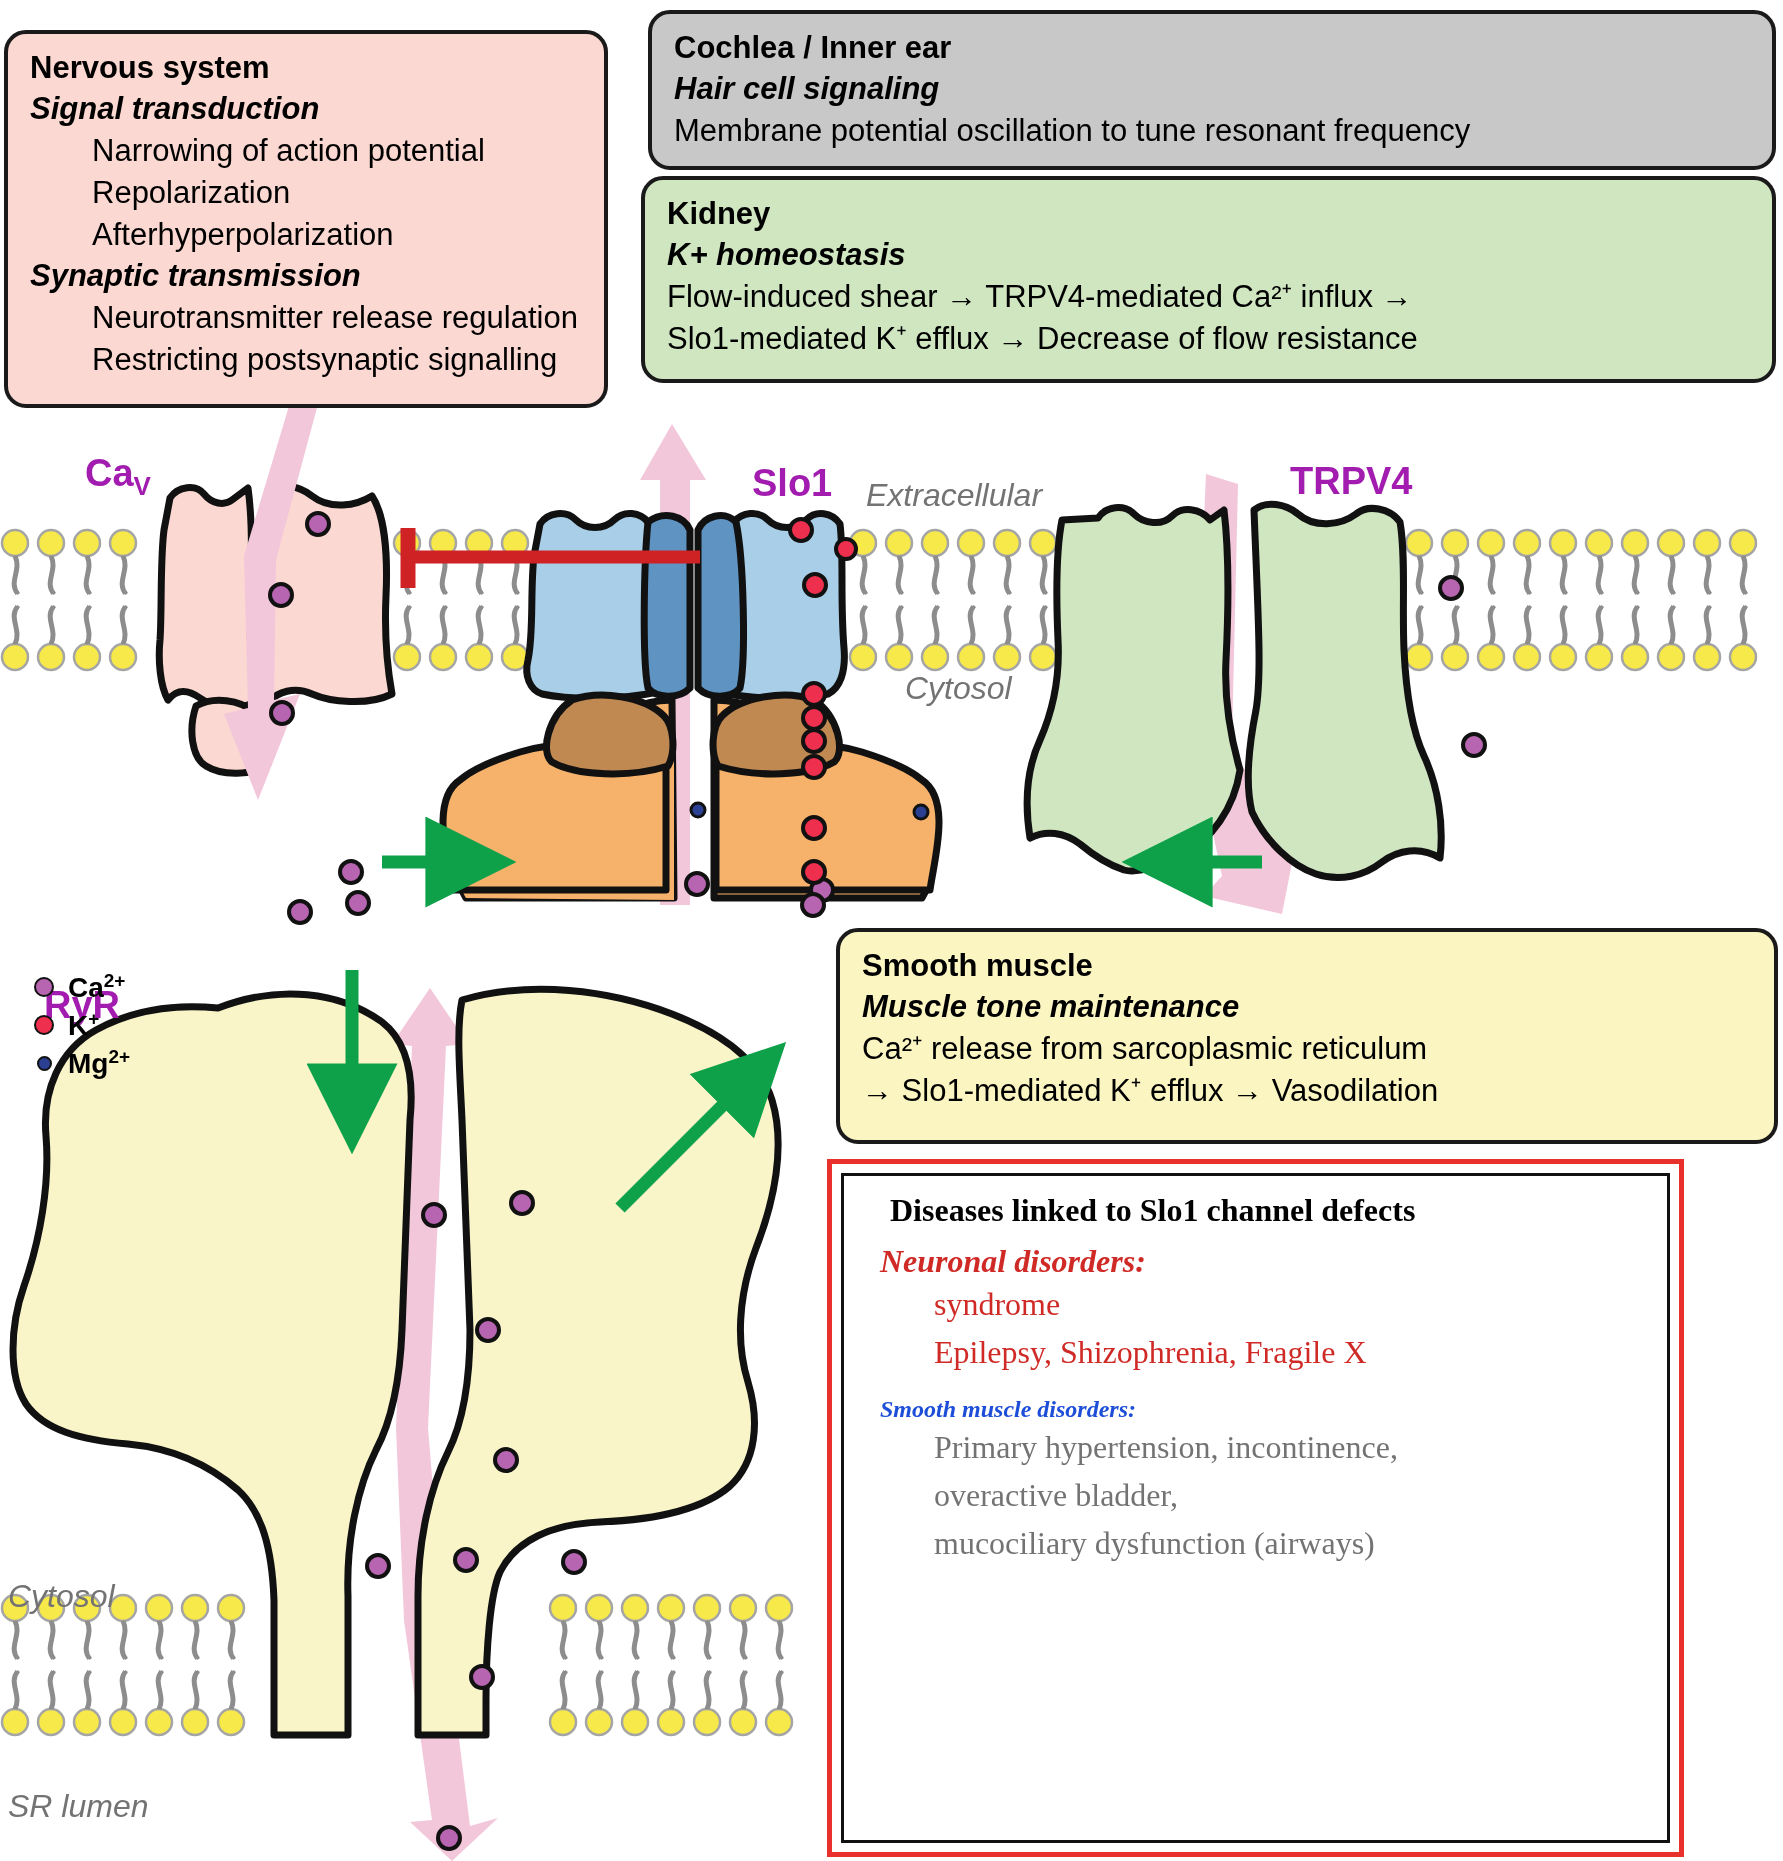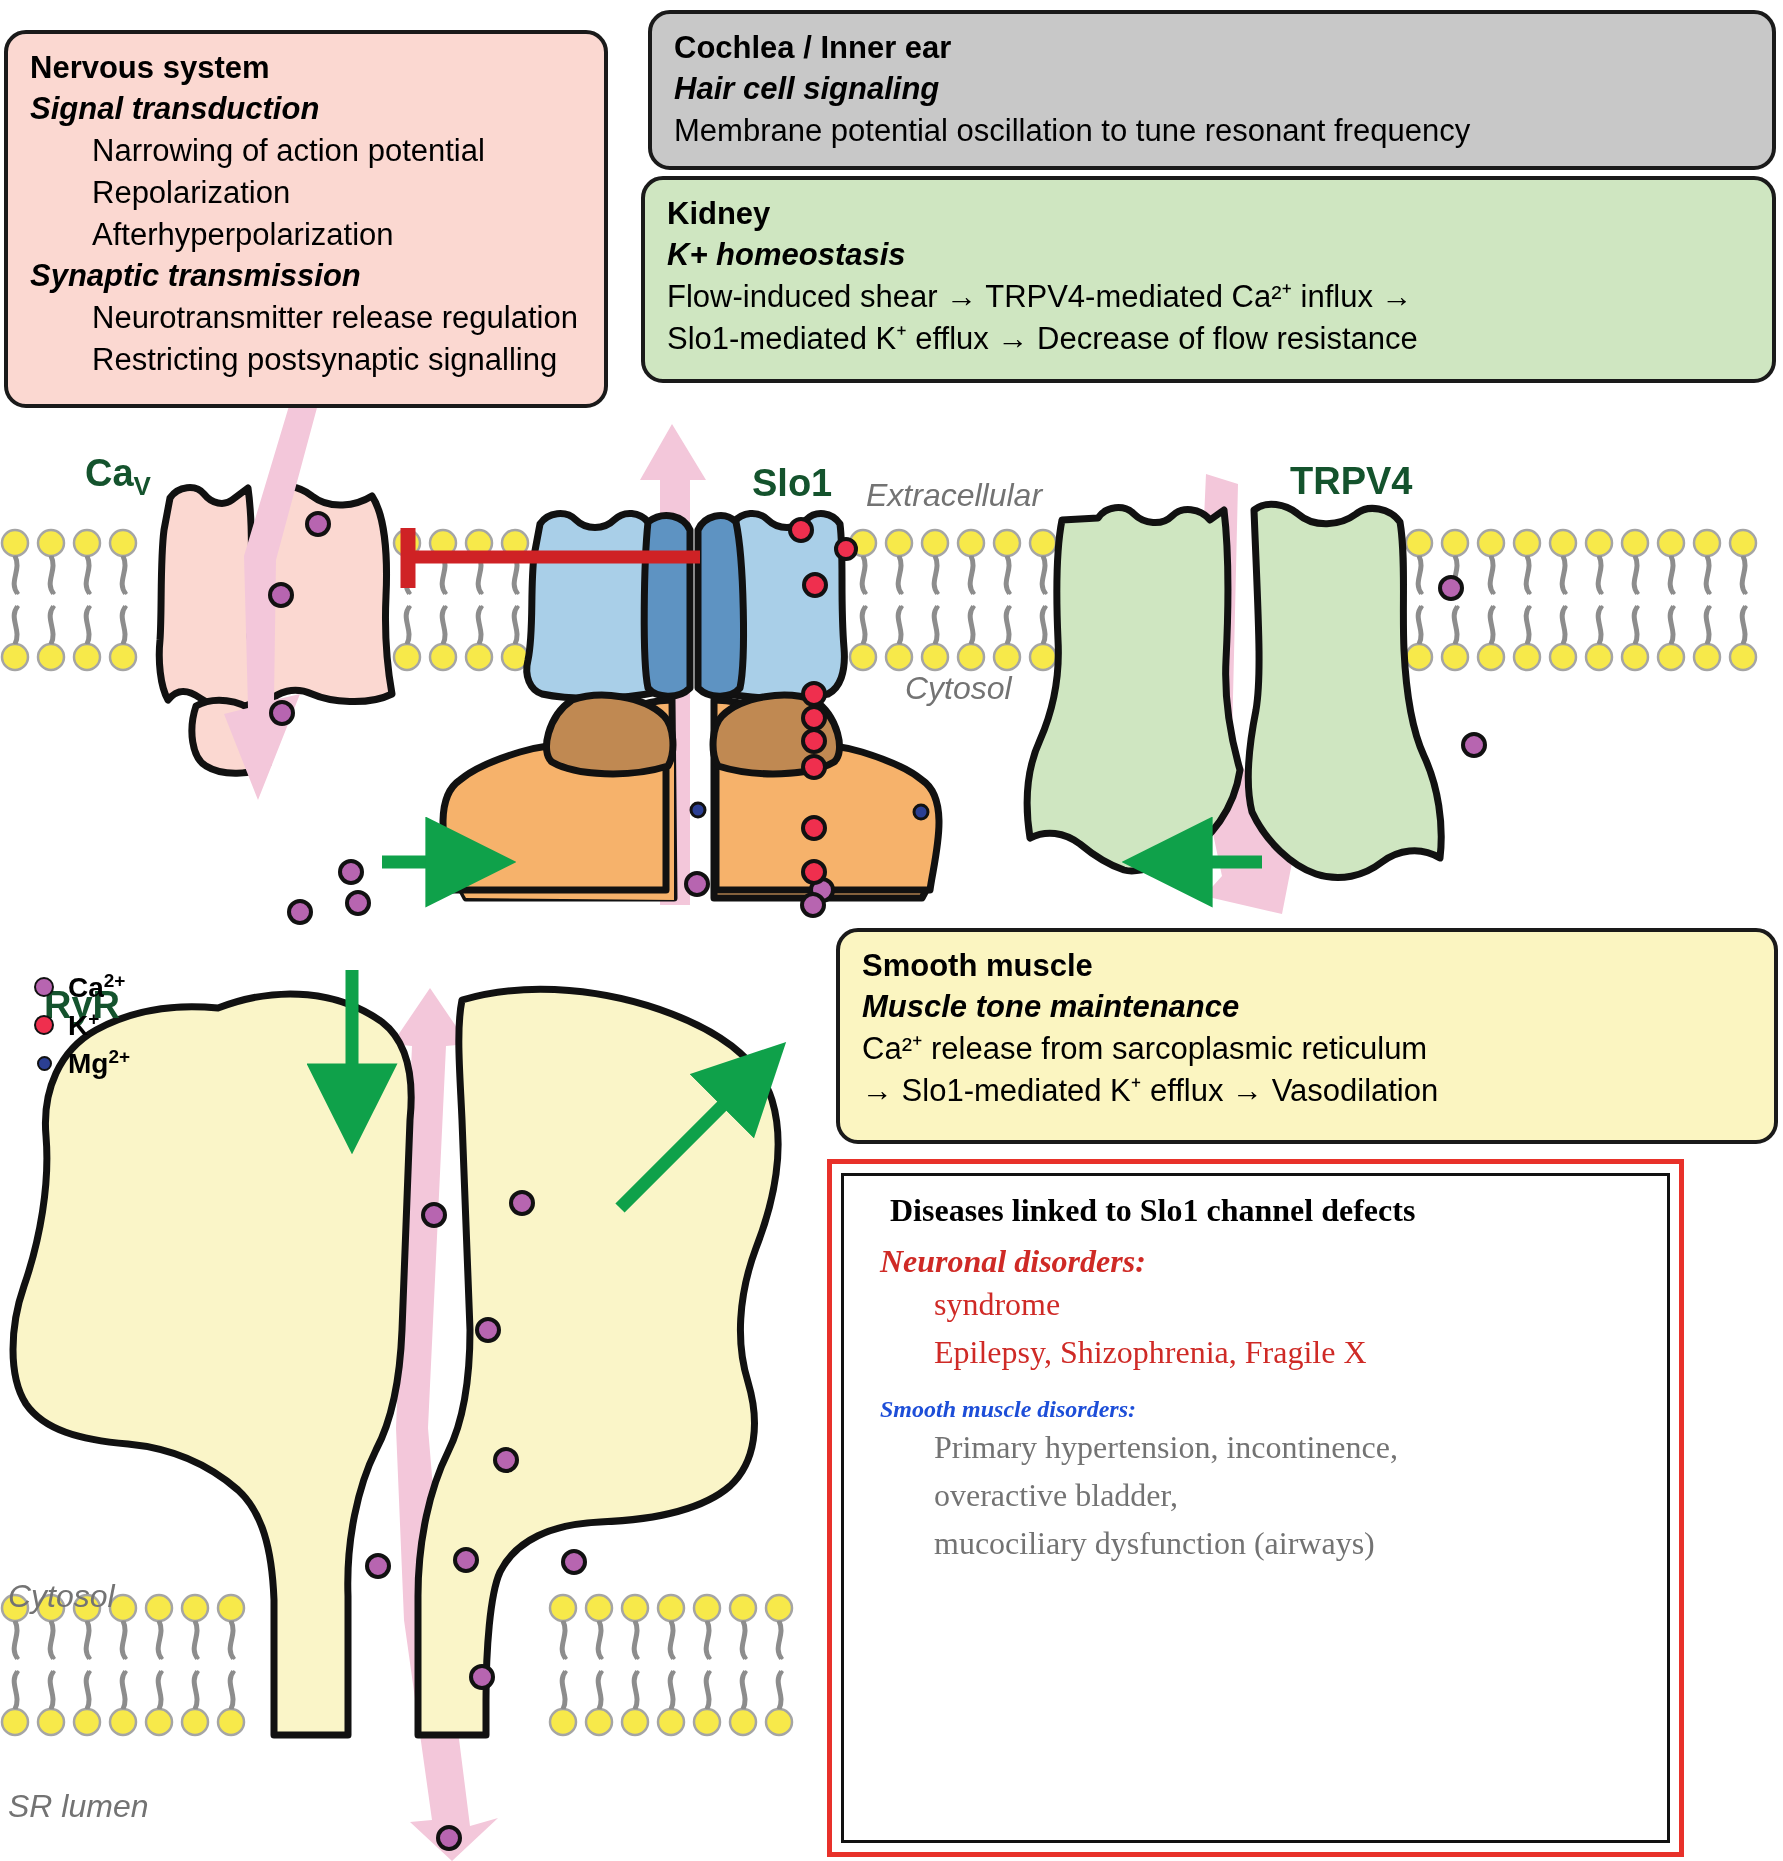--- a/index.html
+++ b/index.html
@@ -39,21 +39,21 @@
     position:absolute;left:9px;top:9px;right:9px;bottom:9px;border:3px solid #111;
     pointer-events:none;
   }
   .dz-title{font-weight:bold;font-size:32px;margin:10px 0 14px 16px;}
   .dz-head-neuro{font-weight:bold;font-style:italic;font-size:32px;color:#cf2a26;margin-left:6px;}
   .dz-item-neuro{font-size:32px;color:#cf2a26;margin-left:60px;line-height:1.5;}
   .dz-head-sm{font-weight:bold;font-style:italic;font-size:24px;color:#1d4ed8;margin-left:6px;margin-top:20px;}
   .dz-item-sm{font-size:32px;color:#737373;margin-left:60px;line-height:1.5;}
 
   
-  .chlabel{position:absolute;font-weight:bold;font-size:38px;color:#14532d;white-space:nowrap;}
+  .chlabel{position:absolute;font-weight:bold;font-size:38px;color:#a21caf;white-space:nowrap;}
   .chlabel sub{font-size:26px;}
   .zonelabel{position:absolute;font-weight:normal;font-style:italic;font-size:32px;color:#737373;white-space:nowrap;}
 
   
   #legend{position:absolute;left:34px;top:968px;}
   .lg-row{display:flex;align-items:center;height:38px;}
   .lg-dot{border-radius:50%;border:2px solid #111;margin-right:14px;}
   .lg-txt{font-weight:bold;font-size:28px;}
   .lg-txt sup{font-size:19px;}
 

